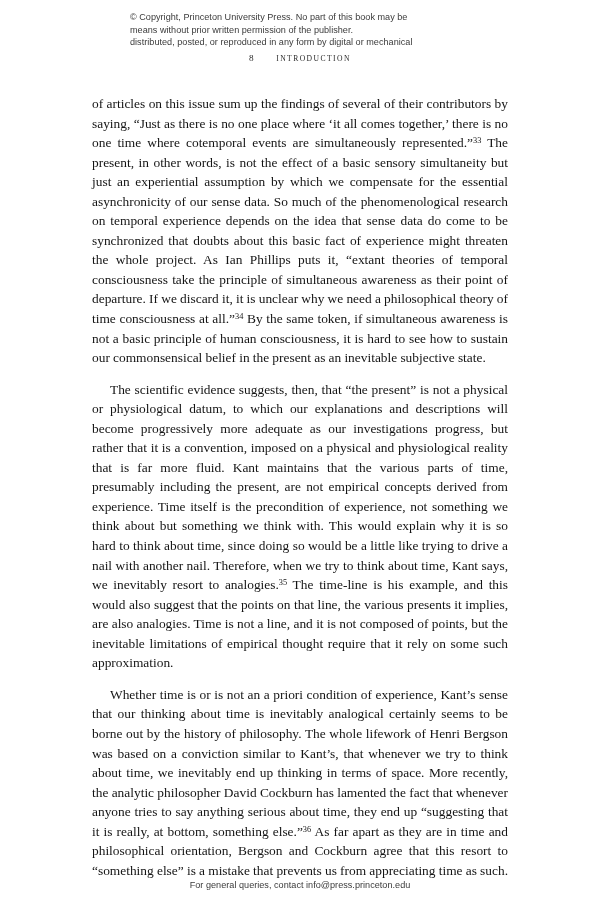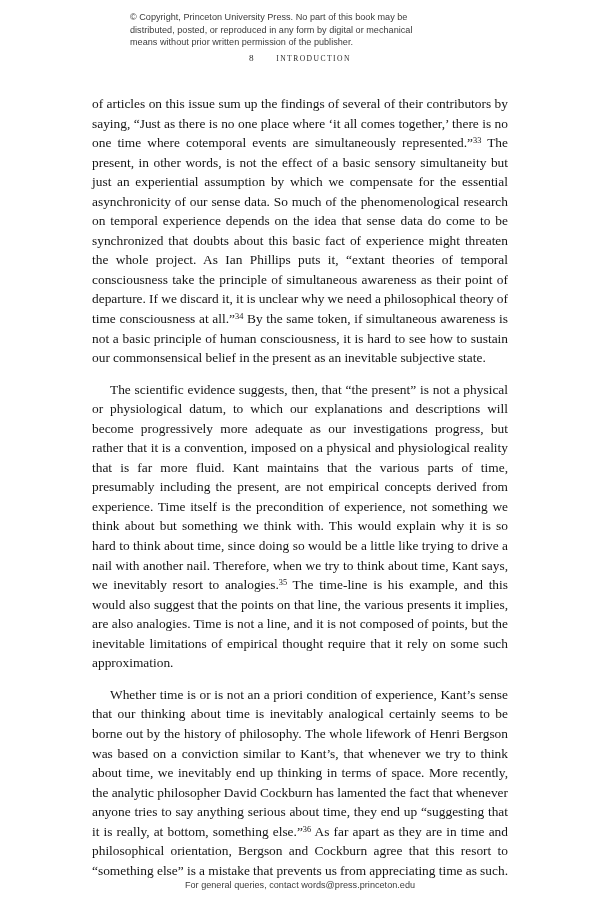--- a/index.html
+++ b/index.html
@@ -106,30 +106,30 @@
     letter-spacing: 0.02px;
   }
 </style>
 </head>
 <body>
 
 <div class="page">
 
   <div class="copyright">
     <div>© Copyright, Princeton University Press. No part of this book may be</div>
+    <div>means without prior written permission of the publisher.</div>
     <div>distributed, posted, or reproduced in any form by digital or mechanical</div>
-    <div>means without prior written permission of the publisher.</div>
   </div>
 
   <div class="running-head">
     <span class="folio">8</span><span class="rh-title">INTRODUCTION</span>
   </div>
 
   <div class="textblock" id="body-text-block">
 
   <p><span>of articles on this issue sum up the findings of several of their contributors by saying, “Just as there is no one place where ‘it all comes together,’ there is no one time where cotemporal events are simultaneously represented.”</span><sup>33</sup><span> The present, in other words, is not the effect of a basic sensory simultaneity but just an experiential assumption by which we compensate for the essential asynchronicity of our sense data. So much of the phenomenological research on temporal experience depends on the idea that sense data do come to be synchronized that doubts about this basic fact of experience might threaten the whole project. As Ian Phillips puts it, “extant theories of temporal consciousness take the principle of simultaneous awareness as their point of departure. If we discard it, it is unclear why we need a philosophical theory of time consciousness at all.”</span><sup>34</sup><span> By the same token, if simultaneous awareness is not a basic principle of human consciousness, it is hard to see how to sustain our commonsensical belief in the present as an inevitable subjective state.</span></p>
       <p class="indent"><span>The scientific evidence suggests, then, that “the present” is not a physical or physiological datum, to which our explanations and descriptions will become progressively more adequate as our investigations progress, but rather that it is a convention, imposed on a physical and physiological reality that is far more fluid. Kant maintains that the various parts of time, presumably including the present, are not empirical concepts derived from experience. Time itself is the precondition of experience, not something we think about but something we think with. This would explain why it is so hard to think about time, since doing so would be a little like trying to drive a nail with another nail. Therefore, when we try to think about time, Kant says, we inevitably resort to analogies.</span><sup>35</sup><span> The time-line is his example, and this would also suggest that the points on that line, the various presents it implies, are also analogies. Time is not a line, and it is not composed of points, but the inevitable limitations of empirical thought require that it rely on some such approximation.</span></p>
       <p class="indent"><span>Whether time is or is not an a priori condition of experience, Kant’s sense that our thinking about time is inevitably analogical certainly seems to be borne out by the history of philosophy. The whole lifework of Henri Bergson was based on a conviction similar to Kant’s, that whenever we try to think about time, we inevitably end up thinking in terms of space. More recently, the analytic philosopher David Cockburn has lamented the fact that whenever anyone tries to say anything serious about time, they end up “suggesting that it is really, at bottom, something else.”</span><sup>36</sup><span> As far apart as they are in time and philosophical orientation, Bergson and Cockburn agree that this resort to “something else” is a mistake that prevents us from appreciating time as such.</span></p>
     </div>
 
-  <div class="footer">For general queries, contact words@press.princeton.edu</div>
+  <div class="footer">For general queries, contact info@press.princeton.edu</div>
 
 </div>
 
 </body></html>

